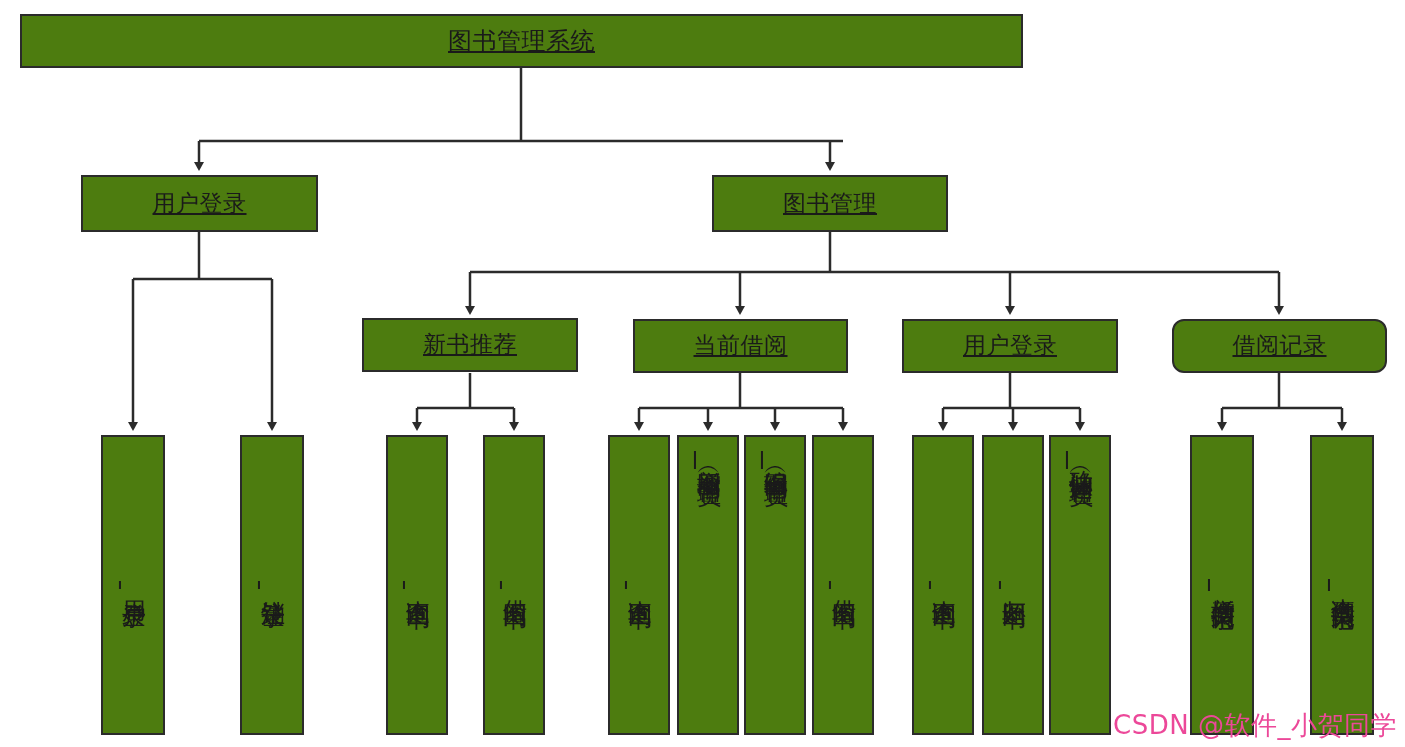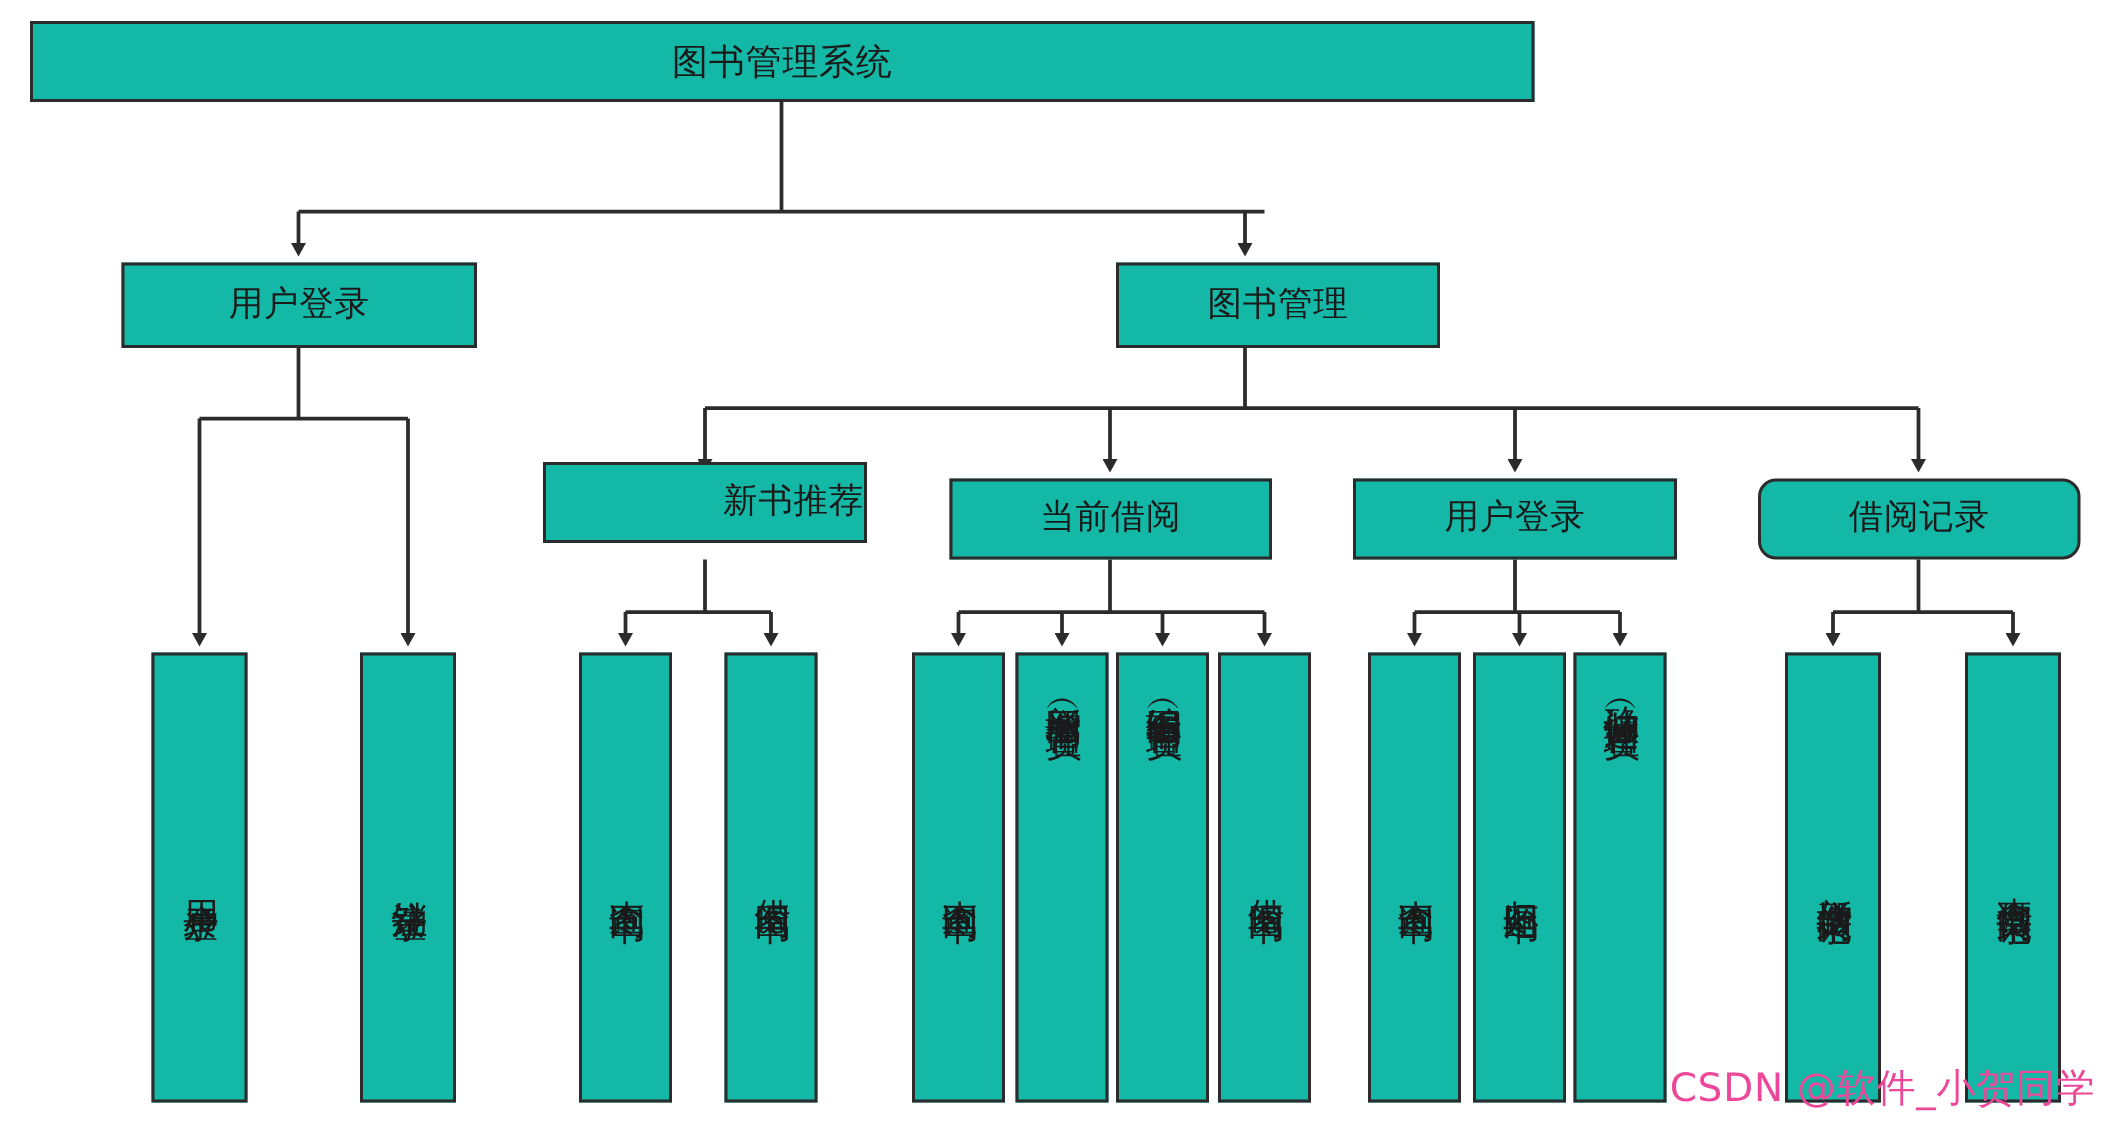--- a/index.html
+++ b/index.html
@@ -23,25 +23,26 @@
     position: absolute;
     left: 0;
     top: 0;
     width: 1405px;
     height: 747px;
   }
   .node {
     position: absolute;
     box-sizing: border-box;
     border: 2.5px solid #2b2b2b;
-    background: #14b8a6;
+    background: #4d7c0f;
     display: flex;
     align-items: center;
     justify-content: center;
     color: #1a1a1a;
+    text-decoration: underline;
   }
   .node .label {
     text-align: center;
     line-height: 1.18;
     letter-spacing: 0.5px;
   }
   .node.horizontal .label {
     font-size: 23px;
     writing-mode: horizontal-tb;
   }
@@ -130,25 +131,25 @@
     </g>
   </svg>
 
   <div class="node horizontal root" style="left:20px; top:14px; width:1003px; height:54px;">
     <span class="label">图书管理系统</span>
   </div>
 
   <div class="node horizontal" style="left:81px; top:175px; width:237px; height:57px;">
     <span class="label">用户登录</span>
   </div>
-  <div class="node horizontal" style="left:712px; top:175px; width:216px; height:57px;margin-left:32px;">
+  <div class="node horizontal" style="left:712px; top:175px; width:236px; height:57px;">
     <span class="label">图书管理</span>
   </div>
 
-  <div class="node horizontal" style="left:362px; top:308px; width:216px; height:54px;justify-content:flex-end;">
+  <div class="node horizontal" style="left:362px; top:318px; width:216px; height:54px;">
     <span class="label">新书推荐</span>
   </div>
   <div class="node horizontal" style="left:633px; top:319px; width:215px; height:54px;">
     <span class="label">当前借阅</span>
   </div>
   <div class="node horizontal" style="left:902px; top:319px; width:216px; height:54px;">
     <span class="label">用户登录</span>
   </div>
   <div class="node horizontal" style="left:1172px; top:319px; width:215px; height:54px;border-radius:12px;">
     <span class="label">借阅记录</span>

